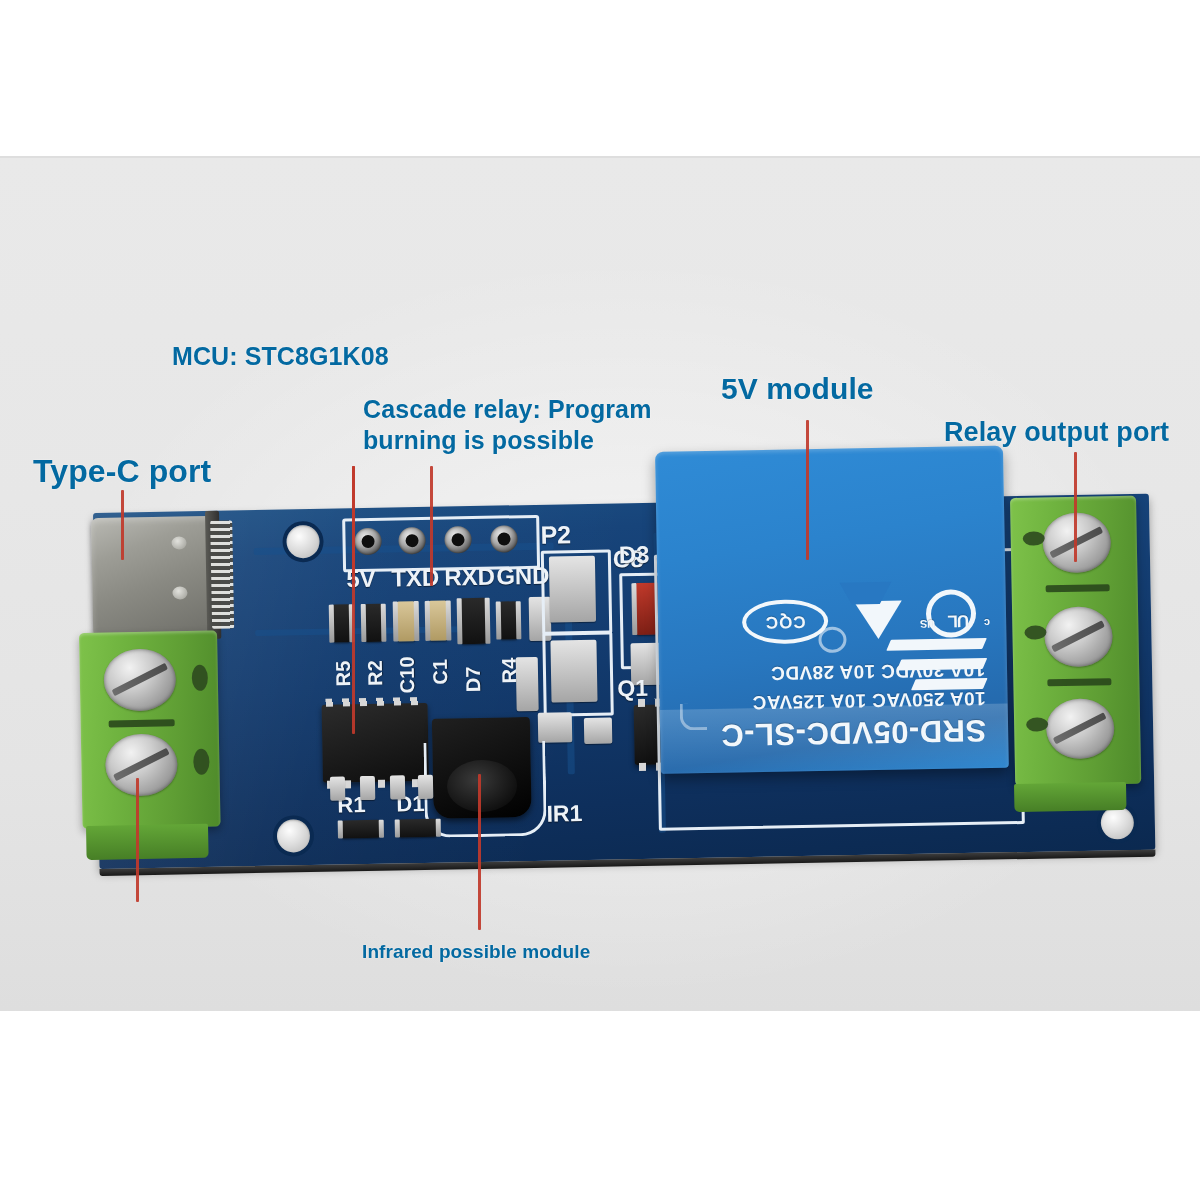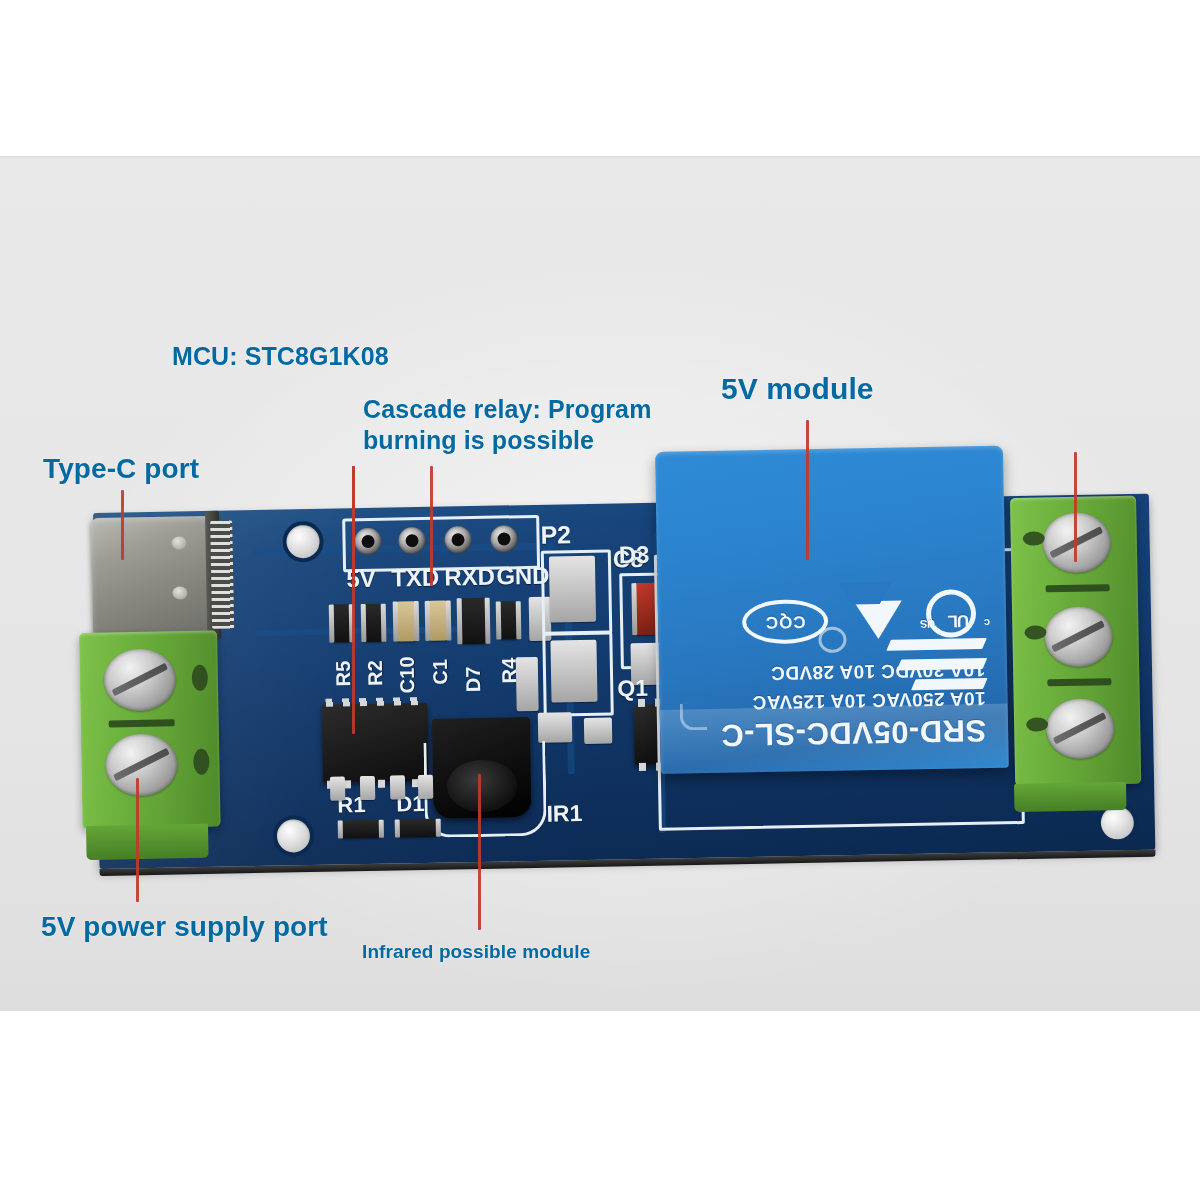--- a/index.html
+++ b/index.html
@@ -412,17 +412,17 @@
   <div class="leader" style="left:430px;top:466px;height:120px;"></div>
   <div class="leader" style="left:806px;top:420px;height:140px;"></div>
   <div class="leader" style="left:1074px;top:452px;height:110px;"></div>
   <div class="leader" style="left:136px;top:778px;height:124px;"></div>
   <div class="leader" style="left:478px;top:774px;height:156px;"></div>
 
   <div class="label" style="left:172px;top:341px;font-size:25px;">MCU: STC8G1K08</div>
   <div class="label" style="left:363px;top:394px;font-size:25px;">Cascade relay: Program
 burning is possible</div>
   <div class="label" style="left:721px;top:371px;font-size:30px;">5V module</div>
-  <div class="label" style="left:43px;top:452px;font-size:28px;">Type-C port</div>
-  <div class="label" style="left:41px;top:910px;font-size:28px;">5V power supply port</div>
+  <div class="label" style="left:944px;top:416px;font-size:27px;">Relay output port</div>
+  <div class="label" style="left:33px;top:452px;font-size:32px;">Type-C port</div>
   <div class="label" style="left:362px;top:940px;font-size:19px;">Infrared possible module</div>
 
 </div>
 
 </body></html>

